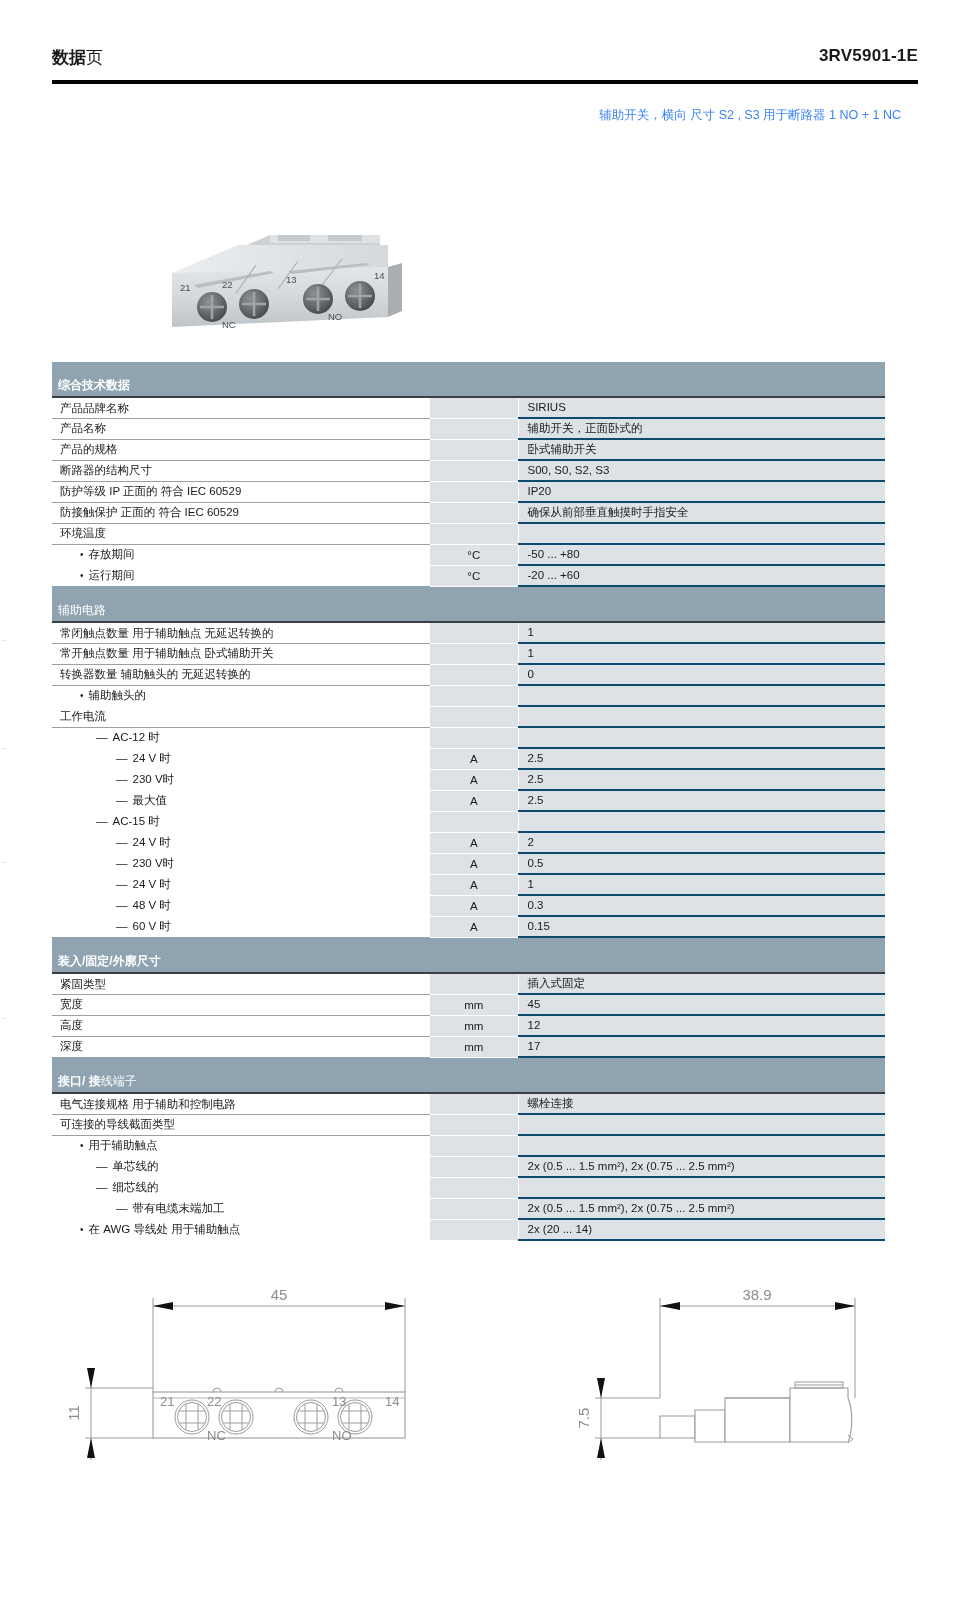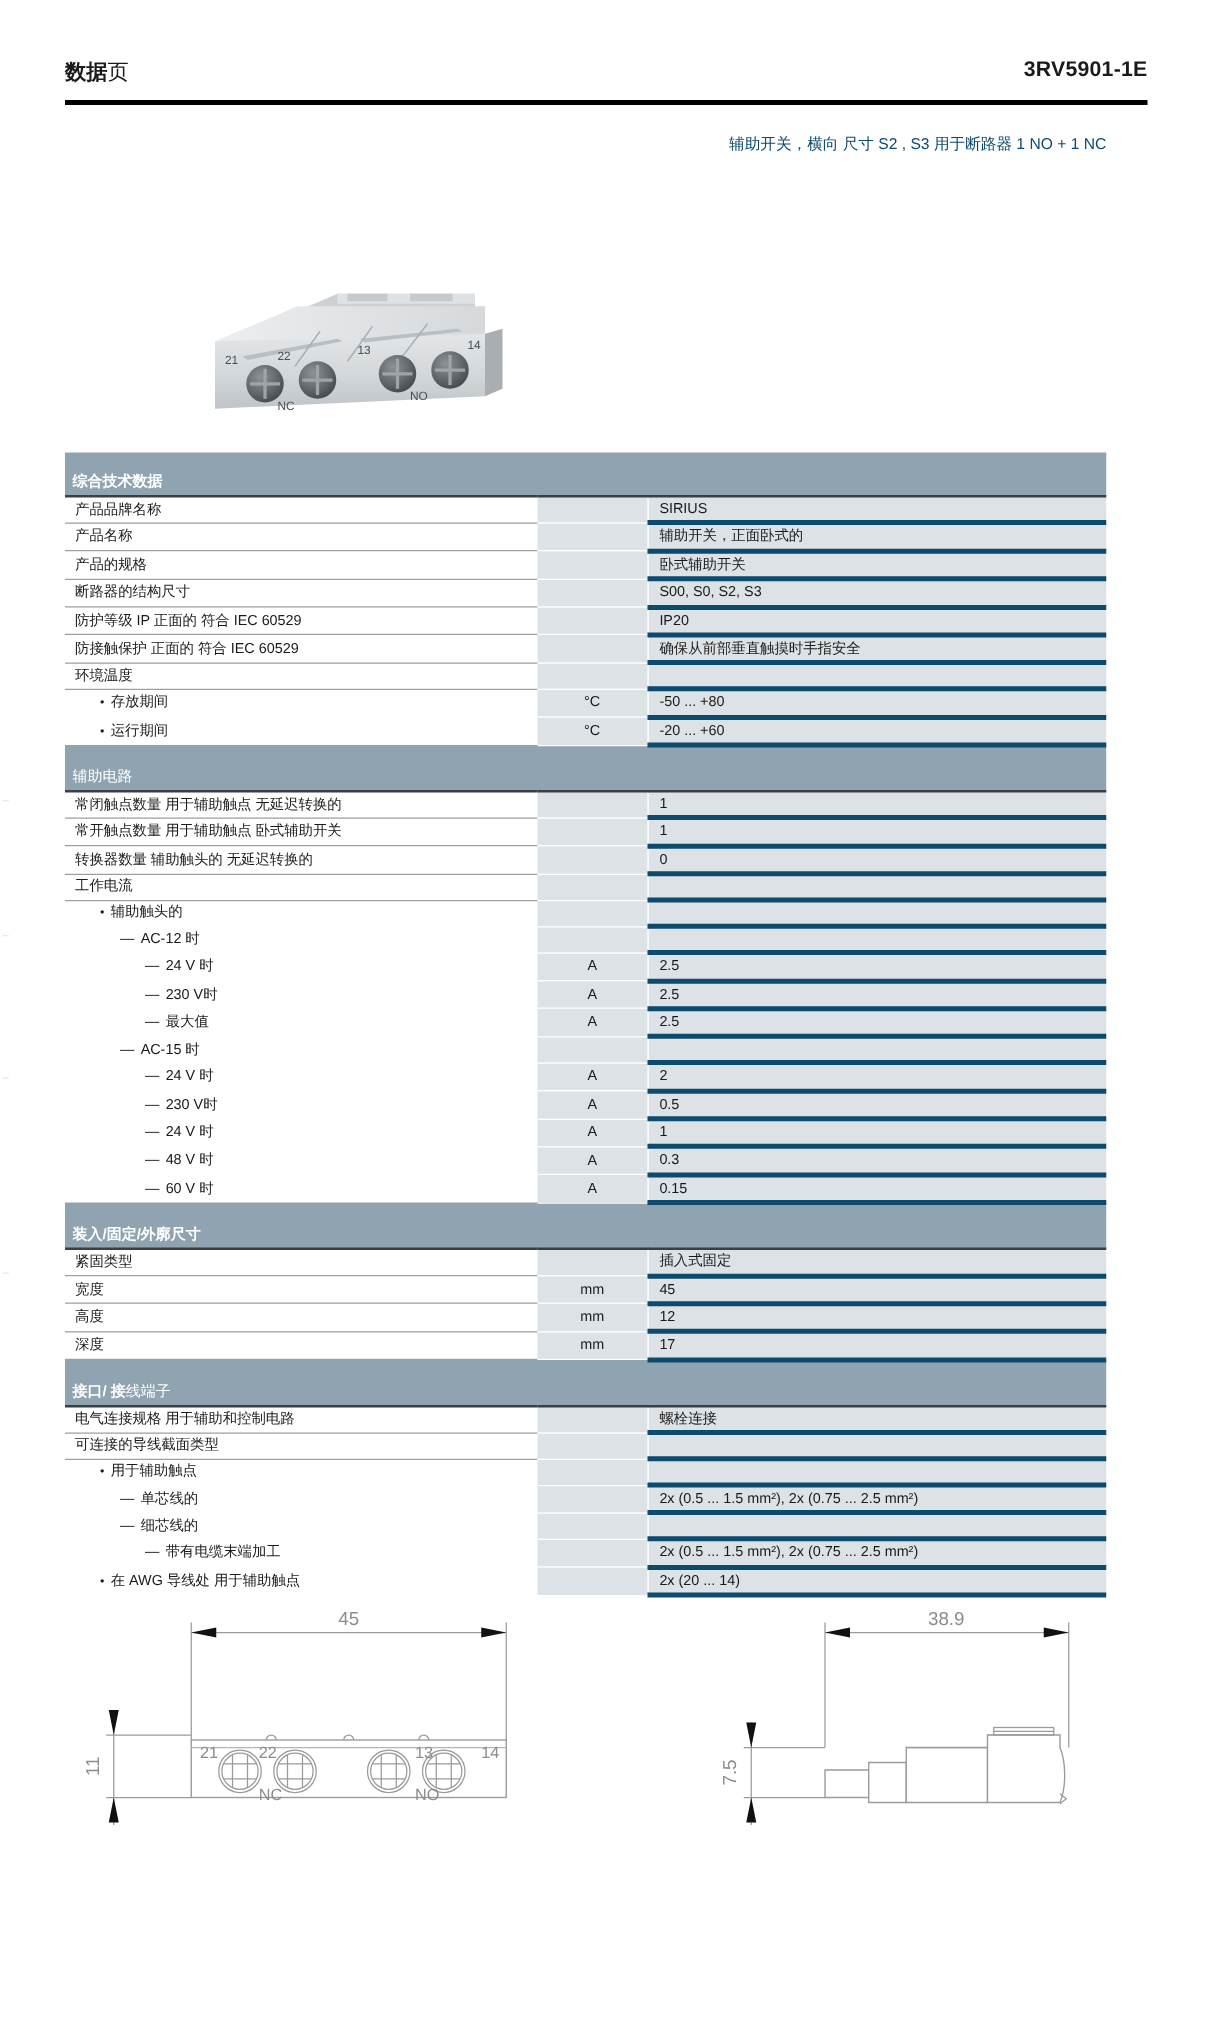--- a/index.html
+++ b/index.html
@@ -22,22 +22,22 @@
   .doc-title .b { font-weight:bold; }
   .doc-title .n { font-weight:normal; }
   .doc-code { font-size:17px; font-weight:bold; letter-spacing:0.2px; }
 
   .header-rule {
     position:absolute; left:52px; right:52px; top:80px;
     height:4px; background:#000000;
   }
 
   .subtitle {
-    position:absolute; right:85px; top:107px;
-    font-size:12.5px; color:#0c4a6e; white-space:nowrap;
+    position:absolute; right:69px; top:107px;
+    font-size:12.5px; color:#3b82f6; white-space:nowrap;
   }
 
   
   .photo-area { position:absolute; left:150px; top:215px; width:270px; height:135px; }
 
   
   .spec-table {
     position:absolute; left:52px; top:362px; width:833px;
     border-collapse:collapse;
     font-size:11.5px;
@@ -75,21 +75,21 @@
     background:#dde2e6;
     border-bottom:1px solid #ffffff;
     border-right:1px solid #ffffff;
     text-align:center;
     height:21px;
     font-size:11.5px;
   }
   
   td.val {
     background:#dde2e6;
-    border-bottom:4px solid #0c4a6e;
+    border-bottom:2px solid #0c4a6e;
     padding:2px 4px 2px 9px;
     height:21px;
     line-height:1.25;
     margin-left:44px;
   }
   td.val .b { font-weight:normal; }
   td.val .n { font-weight:normal; }
 
   
   .i1 { padding-left:20px; }
@@ -243,26 +243,26 @@
         <td class="lbl"><span class="" style="display: inline-block;"><span class="b">常开触点数量 用于</span><span class="n">辅助触点  卧式辅助开关</span></span></td>
         <td class="unit"></td>
         <td class="val"><span class="n">1</span></td>
       </tr>
       <tr>
         <td class="lbl"><span class="" style="display: inline-block;"><span class="n">转换器数量  辅助触头的  无延迟转换的</span></span></td>
         <td class="unit"></td>
         <td class="val"><span class="n">0</span></td>
       </tr>
       <tr>
+        <td class="lbl nb"><span class="i1 bullet" style="display: inline-block;"><span class="n">辅助触头的</span></span></td>
+        <td class="unit"></td>
+        <td class="val"></td>
+      </tr>
+      <tr>
         <td class="lbl"><span class="" style="display: inline-block;"><span class="b">工作</span><span class="n">电流</span></span></td>
-        <td class="unit"></td>
-        <td class="val"></td>
-      </tr>
-      <tr>
-        <td class="lbl nb"><span class="i1 bullet" style="display: inline-block;"><span class="n">辅助触头的</span></span></td>
         <td class="unit"></td>
         <td class="val"></td>
       </tr>
       <tr>
         <td class="lbl nb"><span class="i2 dash" style="display: inline-block;"><span class="n">AC-12 时</span></span></td>
         <td class="unit"></td>
         <td class="val"></td>
       </tr>
       <tr>
         <td class="lbl nb"><span class="i3 dash" style="display: inline-block;"><span class="n">24 V 时</span></span></td>

